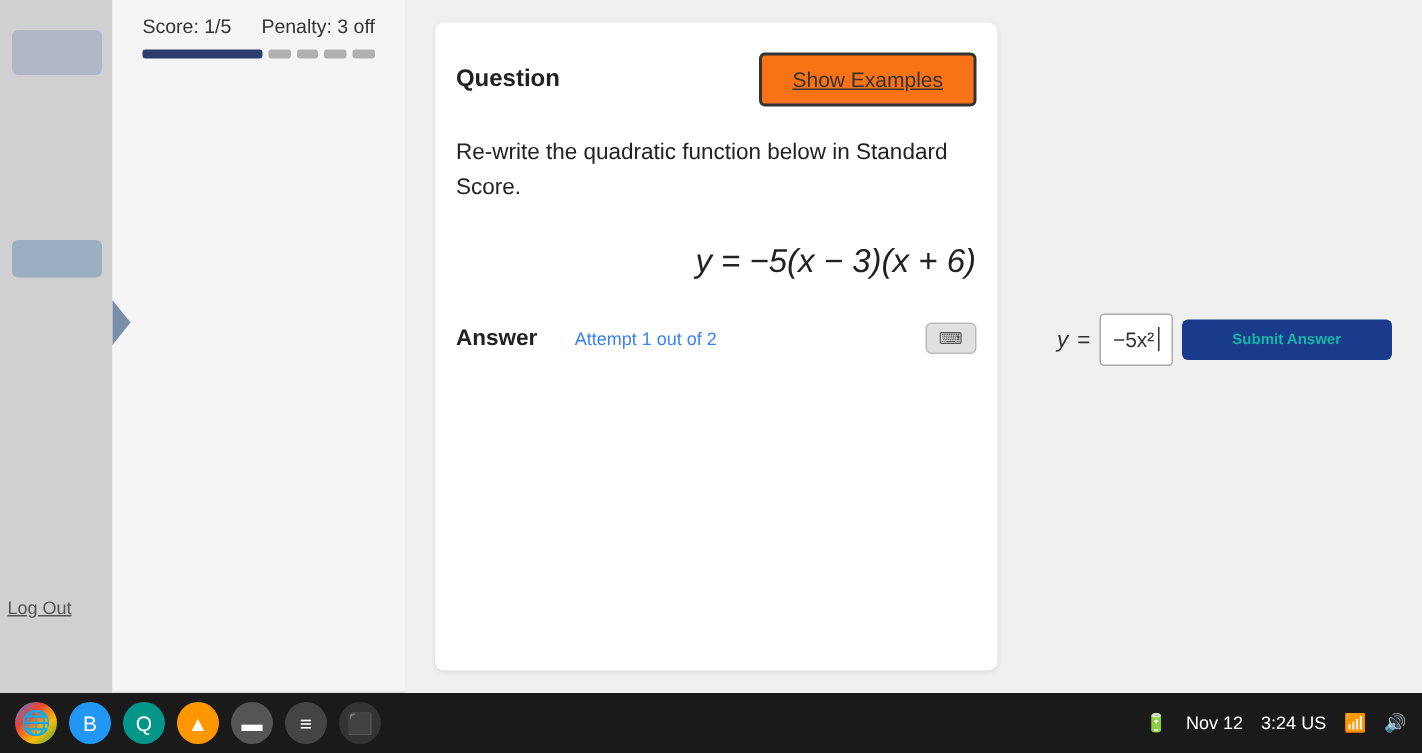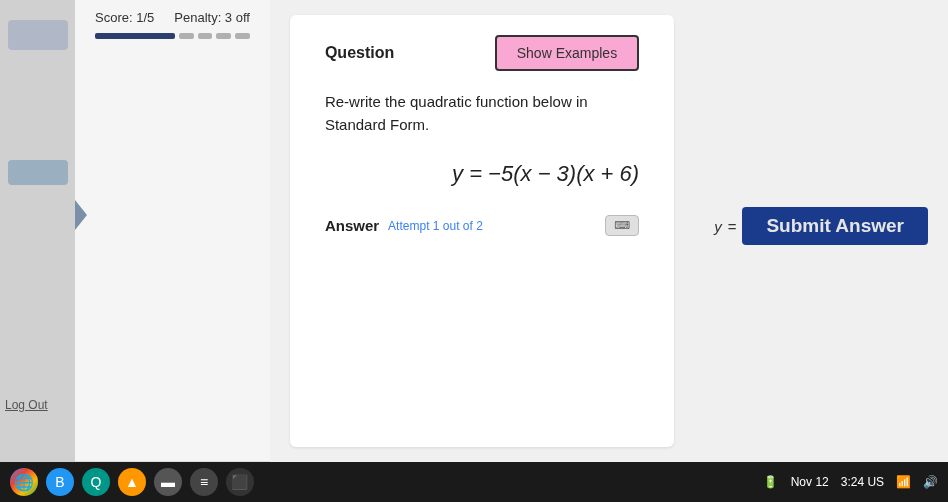--- a/index.html
+++ b/index.html
@@ -90,21 +90,21 @@
 
     .progress-segment.empty {
       background: #b0b0b0;
       flex: 1;
     }
 
     
     .question-section {
       background: #ffffff;
       margin: 15px 20px;
-      padding: 20px 35px;
+      padding: 20px 14px;
       border-radius: 6px;
       flex: 1;
       position: relative;
       box-shadow: 0 1px 3px rgba(0,0,0,0.1);
     }
 
     .question-header {
       display: flex;
       justify-content: space-between;
       align-items: center;
@@ -112,27 +112,28 @@
     }
 
     .question-label {
       font-size: 16px;
       font-weight: bold;
       color: #222;
     }
 
     .show-examples-btn {
       border: 2px solid #333;
-      background: #f9a8d4;
+      background: #f97316;
       padding: 8px 20px;
       font-size: 14px;
       font-weight: 500;
       cursor: pointer;
       border-radius: 4px;
       color: #333;
+      text-decoration: underline;
     }
 
     .question-text {
       font-size: 15px;
       color: #222;
       margin-bottom: 25px;
       line-height: 1.5;
     }
 
     .equation-display {
@@ -149,24 +150,24 @@
       color: #222;
     }
 
     .attempt-text {
       font-size: 12px;
       color: #3b82f6;
     }
 
     .submit-btn {
       background: #1a3a8c;
-      color: #e5e5e5;
+      color: #14b8a6;
       border: none;
-      padding: 8px 24px;
-      font-size: 19px;
+      padding: 8px 34px;
+      font-size: 10px;
       font-weight: bold;
       cursor: pointer;
       border-radius: 4px;
       white-space: nowrap;
     }
 
     
     .taskbar {
       height: 40px;
       background: #1a1a1a;
@@ -304,38 +305,43 @@
         <div class="progress-segment empty"></div>
       </div>
     </div>
 
     <div class="question-section">
       <div class="question-header">
         <span class="question-label">Question</span>
         <button class="show-examples-btn">Show Examples</button>
       </div>
 
-      <p class="question-text">Re-write the quadratic function below in Standard Form.</p>
+      <p class="question-text">Re-write the quadratic function below in Standard Score.</p>
 
       <div class="equation-display">
         <i>y</i> = −5(<i>x</i> − 3)(<i>x</i> + 6)
       </div>
 
-      <div style="display:flex; align-items:center; gap:9px; margin-bottom:5px; position:relative;">
+      <div style="display:flex; align-items:center; gap:25px; margin-bottom:5px; position:relative;">
         <span class="answer-label">Answer</span>
         <span class="attempt-text">Attempt 1 out of 2</span>
         <div style="position:absolute; right:0;">
           <div style="background:#e0e0e0; border:1px solid #bbb; border-radius:4px; padding:3px 8px; font-size:11px; color:#555;">⌨</div>
         </div>
       </div>
     </div>
 
     <div class="answer-row-wrapper">
       <span class="y-label-outside" style="font-style:italic;">y</span>
       <span class="equals-outside">=</span>
+      <div class="input-field-wrapper">
+        <span class="input-content">−5x²</span>
+        <span class="cursor-line"></span>
+
+      </div>
       <button class="submit-btn">Submit Answer</button>
     </div>
 
   </div>
 </div>
 
 <div class="taskbar">
   <div class="taskbar-left">
     <div class="taskbar-icon chrome">🌐</div>
     <div class="taskbar-icon blue">B</div>

